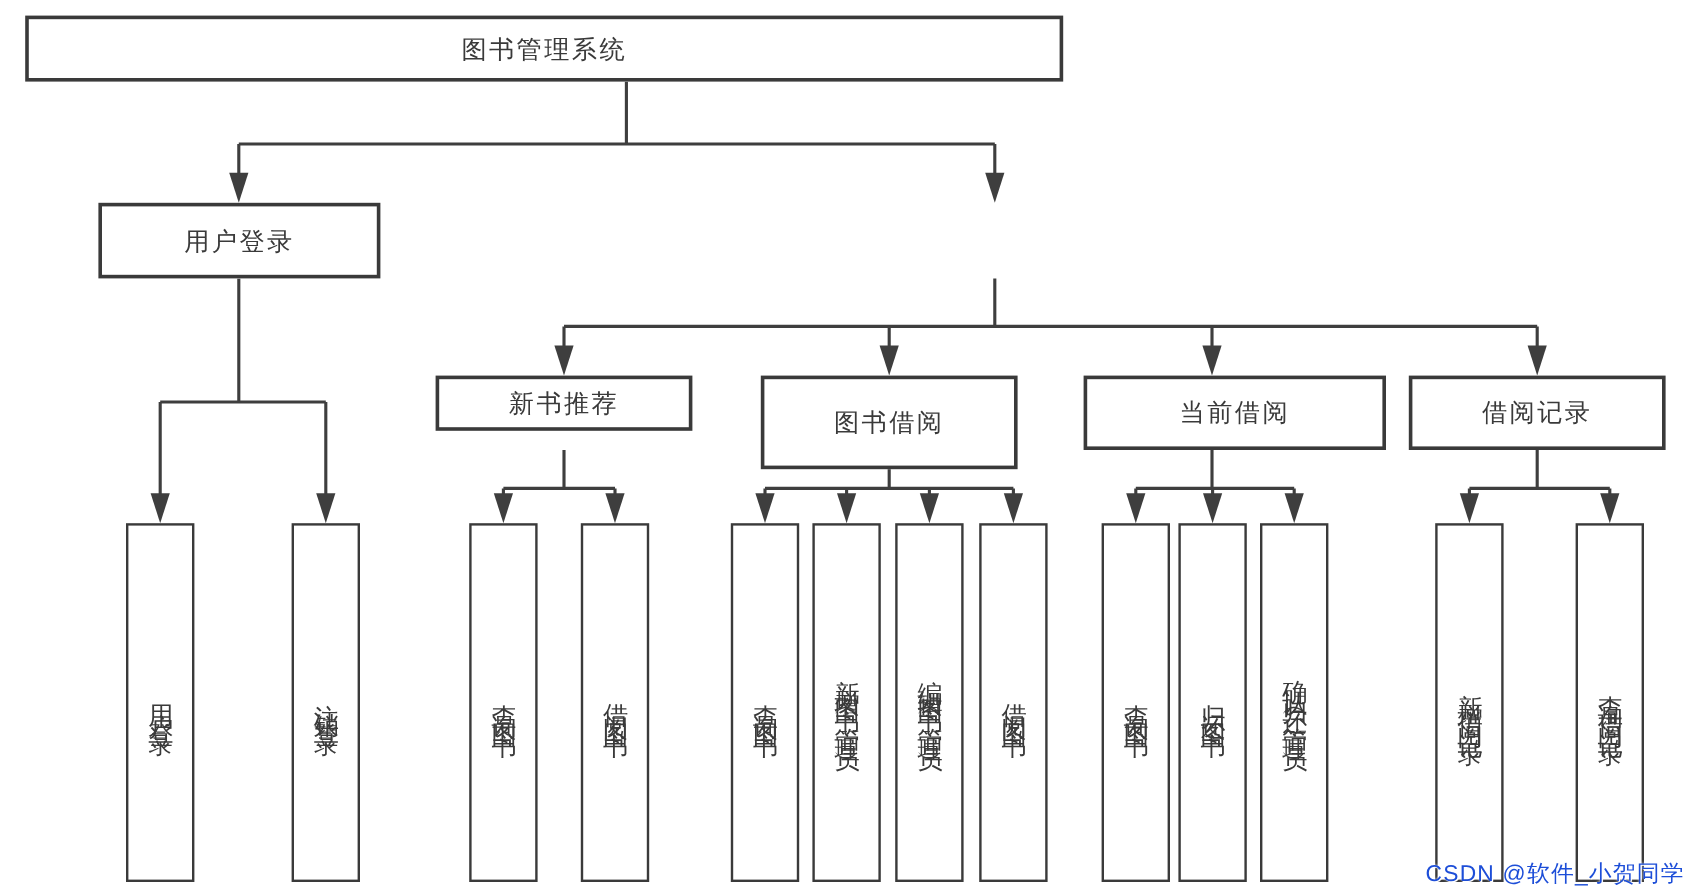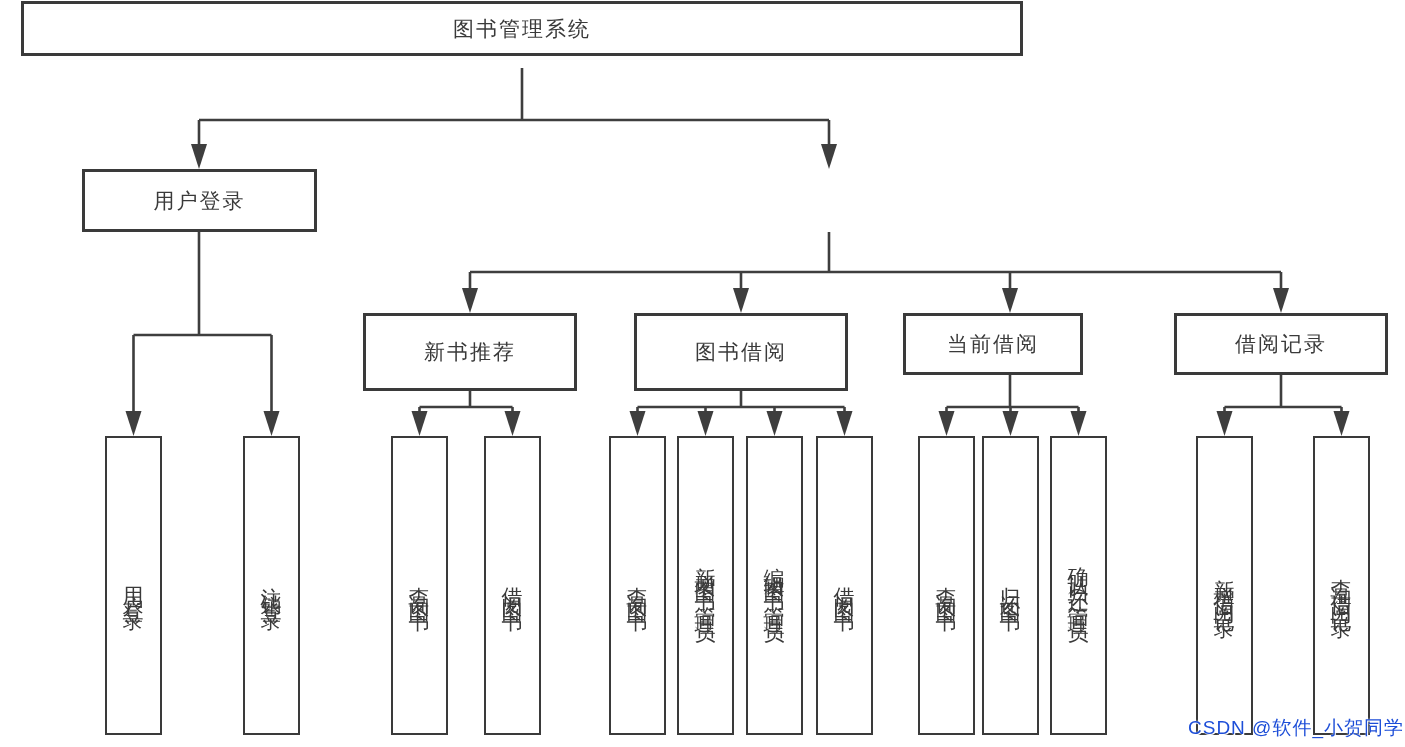--- a/index.html
+++ b/index.html
@@ -101,27 +101,27 @@
 
       <polygon points="938.5,411 954.5,411 946.5,436"></polygon>
       <polygon points="1002.5,411 1018.5,411 1010.5,436"></polygon>
       <polygon points="1070.5,411 1086.5,411 1078.5,436"></polygon>
 
       <polygon points="1216.5,411 1232.5,411 1224.5,436"></polygon>
       <polygon points="1333.5,411 1349.5,411 1341.5,436"></polygon>
     </g>
   </svg>
 
-  <div class="node" style="left:21px; top:1px; width:1002px; height:55px;">图书管理系统</div>
+  <div class="node" style="left:21px; top:13px; width:865px; height:55px;">图书管理系统</div>
 
   <div class="node" style="left:82px; top:169px; width:235px; height:63px;">用户登录</div>
 
-  <div class="node" style="left:363px; top:313px; width:214px; height:78px;">新书推荐</div>
+  <div class="node" style="left:363px; top:313px; width:214px; height:46px;">新书推荐</div>
   <div class="node" style="left:634px; top:313px; width:214px; height:78px;">图书借阅</div>
-  <div class="node" style="left:903px; top:313px; width:180px; height:62px;">当前借阅</div>
+  <div class="node" style="left:903px; top:313px; width:252px; height:62px;">当前借阅</div>
   <div class="node" style="left:1174px; top:313px; width:214px; height:62px;">借阅记录</div>
 
   <div class="node leaf" style="left:105px;">用户登录</div>
   <div class="node leaf" style="left:243px;">注销登录</div>
 
   <div class="node leaf" style="left:391px;">查询图书</div>
   <div class="node leaf" style="left:484px;">借阅图书</div>
 
   <div class="node leaf" style="left:609px;">查询图书</div>
   <div class="node leaf" style="left:677px;">新增图书（管理员）</div>

